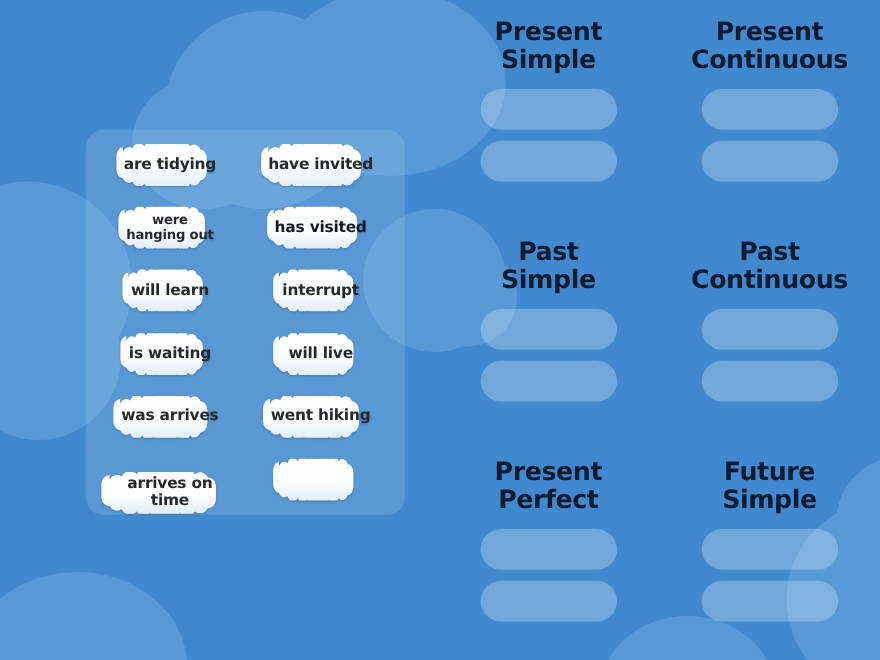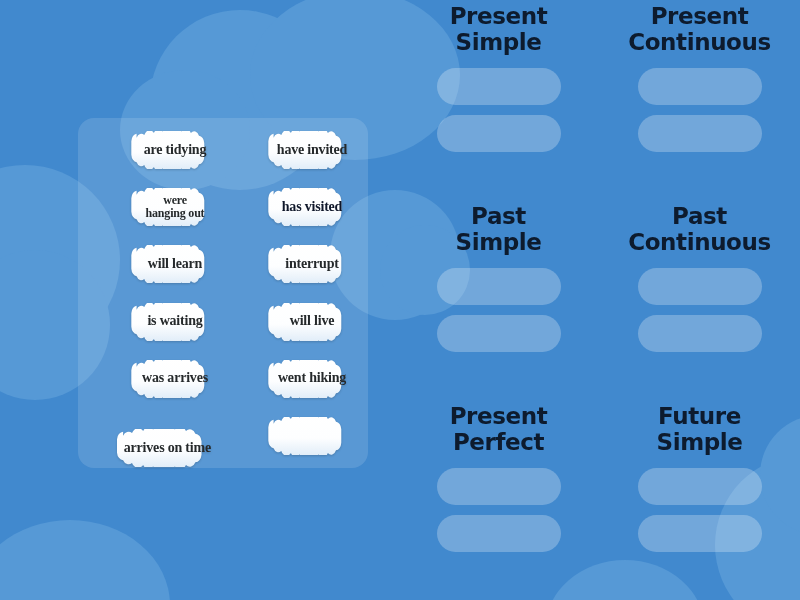--- a/index.html
+++ b/index.html
@@ -42,21 +42,21 @@
     padding:10px 8px;
     display:flex; flex-direction:column;
     justify-content:space-between;
   }
   .tile-row {
     display:flex;
     justify-content:space-between;
     align-items:center;
     height:44px;
   }
-  .tile-col { width:140px; display:flex; justify-content:flex-end;font-family:Liberation Serif, serif; }
+  .tile-col { width:140px; display:flex; justify-content:center; }
 
   
   .tile {
     position:relative;
     display:flex; align-items:center; justify-content:center;
     text-align:center;
     min-width:96px;
     max-width:140px;
     height:38px;
     padding:0 12px;
@@ -83,21 +83,21 @@
     position:absolute;
     left:398px; top:0;
     width:402px; height:600px;
     display:grid;
     grid-template-columns:1fr 1fr;
     grid-template-rows:1fr 1fr 1fr;
   }
   .category {
     display:flex; flex-direction:column;
     align-items:center;
-    padding-top:4px;
+    padding-top:17px;
   }
   .cat-title {
     color:#0d1b2e;
     font-weight:bold;
     font-size:23px;
     line-height:1.12;
     text-align:center;
     letter-spacing:-0.4px;
     white-space:pre-line;
     margin-bottom:12px;

